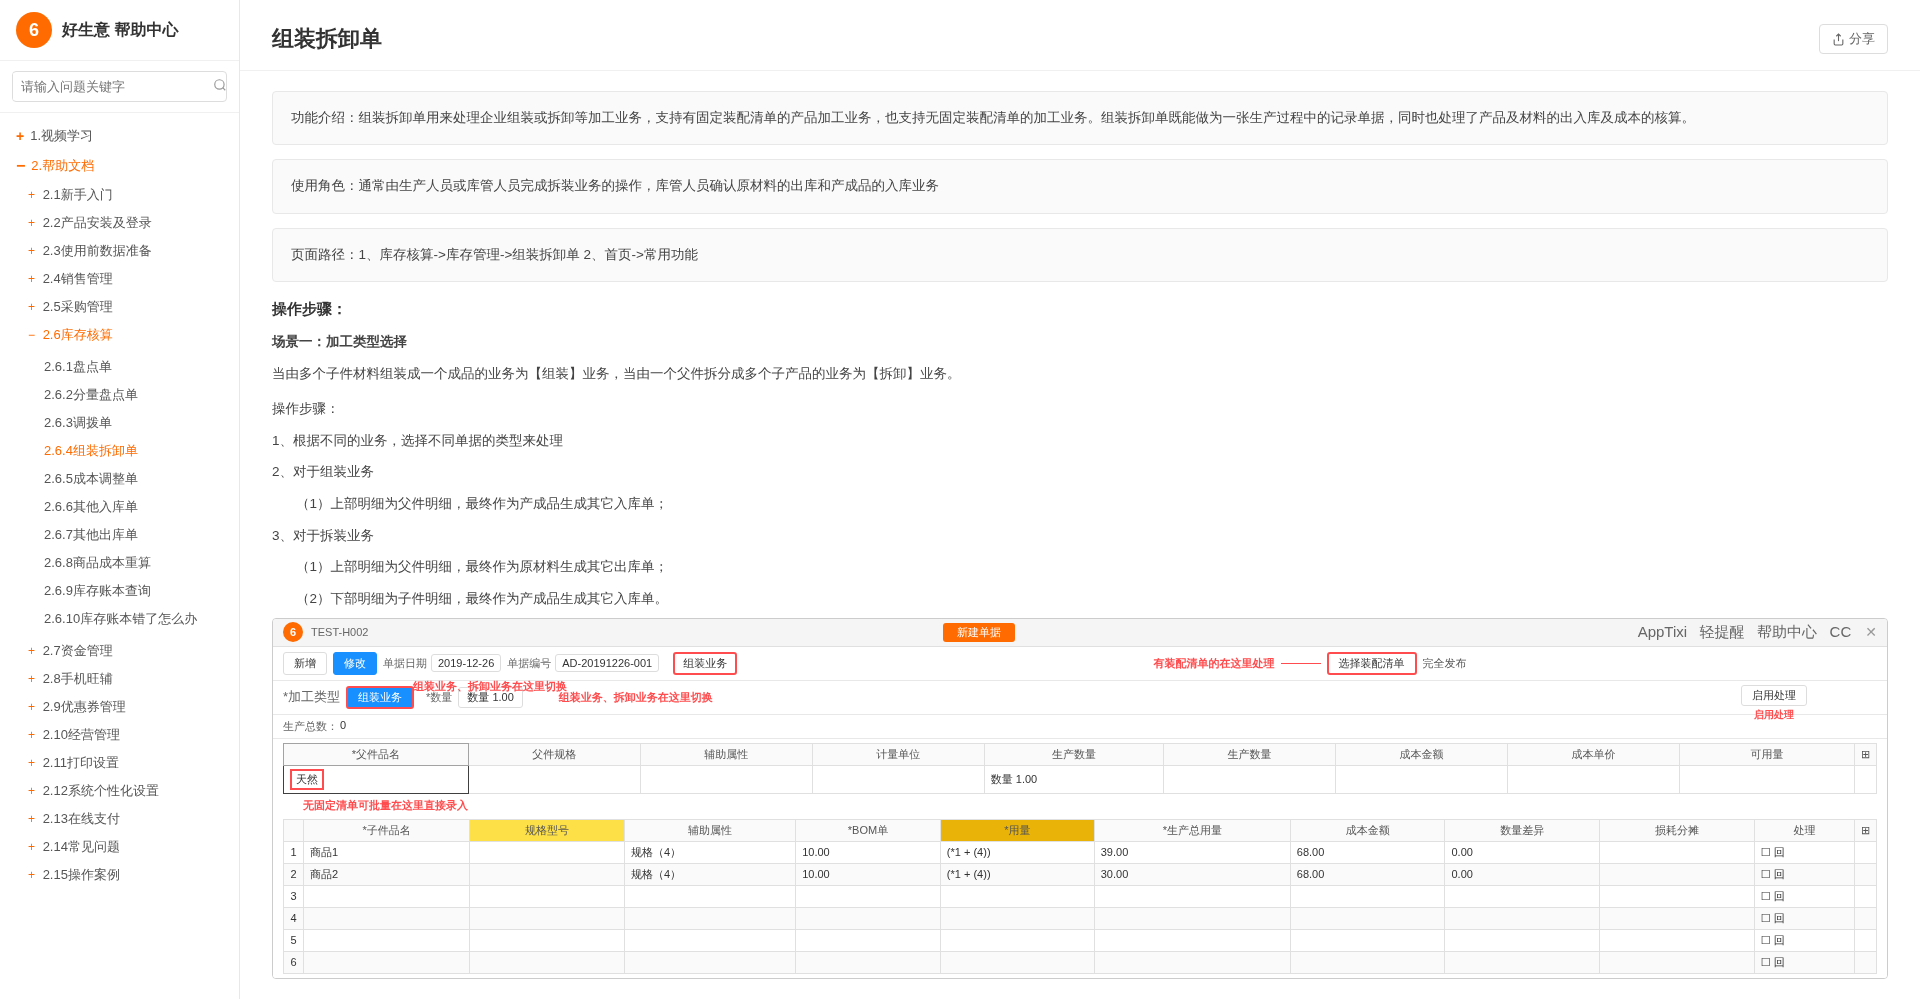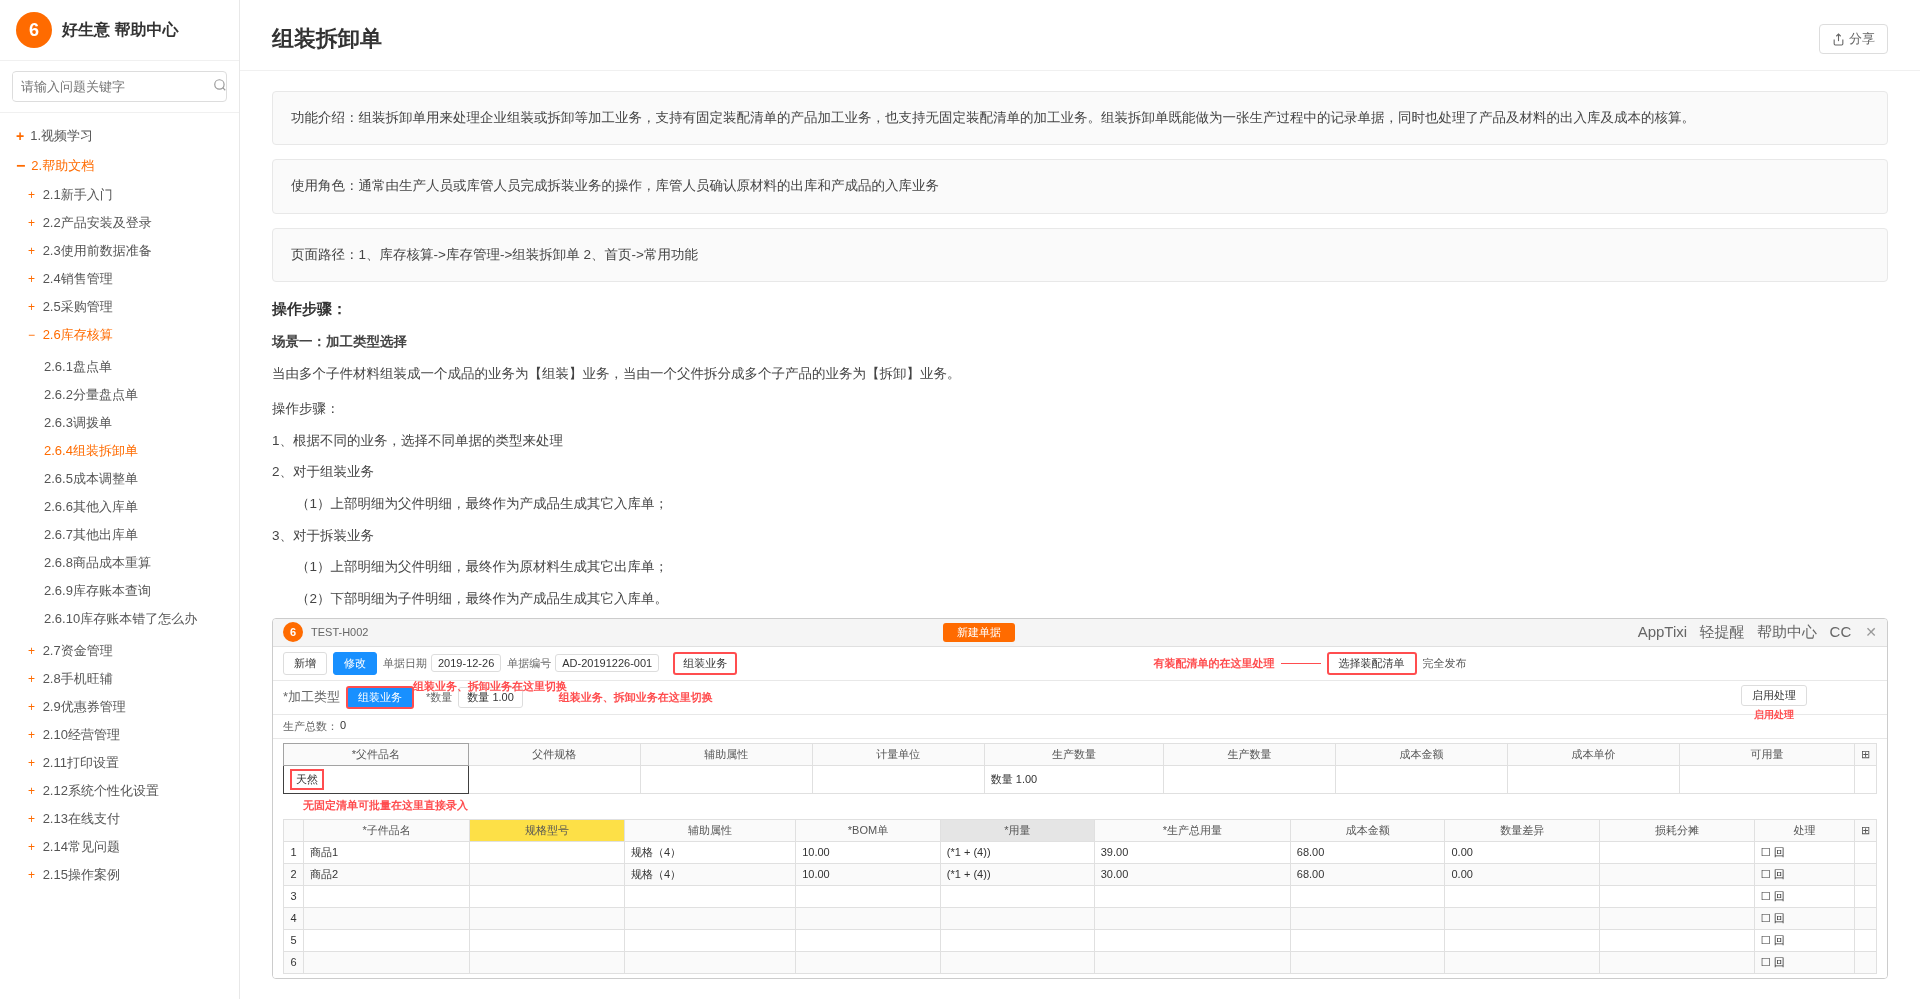--- a/index.html
+++ b/index.html
@@ -299,21 +299,21 @@
 
         <div style="background:#fff;padding:4px 10px 4px;">
           <table class="app-table" style="width:100%;border-collapse:collapse;font-size:11px;">
             <thead>
               <tr>
                 <th style="background:#fafafa;border:1px solid #e0e0e0;padding:3px 4px;color:#555;width:20px;"></th>
                 <th style="background:#fafafa;border:1px solid #e0e0e0;padding:3px 6px;color:#555;">*子件品名</th>
                 <th style="background:#fde047;border:1px solid #e0e0e0;padding:3px 6px;color:#555;">规格型号</th>
                 <th style="background:#fafafa;border:1px solid #e0e0e0;padding:3px 6px;color:#555;">辅助属性</th>
                 <th style="background:#fafafa;border:1px solid #e0e0e0;padding:3px 6px;color:#555;">*BOM单</th>
-                <th style="background:#e5e5e5;border:1px solid #e0e0e0;padding:3px 6px;color:#555;">*用量</th>
+                <th style="background:#eab308;border:1px solid #e0e0e0;padding:3px 6px;color:#555;">*用量</th>
                 <th style="background:#fafafa;border:1px solid #e0e0e0;padding:3px 6px;color:#555;">*生产总用量</th>
                 <th style="background:#fafafa;border:1px solid #e0e0e0;padding:3px 6px;color:#555;">成本金额</th>
                 <th style="background:#fafafa;border:1px solid #e0e0e0;padding:3px 6px;color:#555;">数量差异</th>
                 <th style="background:#fafafa;border:1px solid #e0e0e0;padding:3px 6px;color:#555;">损耗分摊</th>
                 <th style="background:#fafafa;border:1px solid #e0e0e0;padding:3px 6px;color:#555;">处理</th>
                 <th style="background:#fafafa;border:1px solid #e0e0e0;padding:3px 4px;color:#555;width:22px;">⊞</th>
               </tr>
             </thead>
             <tbody>
               <tr>

